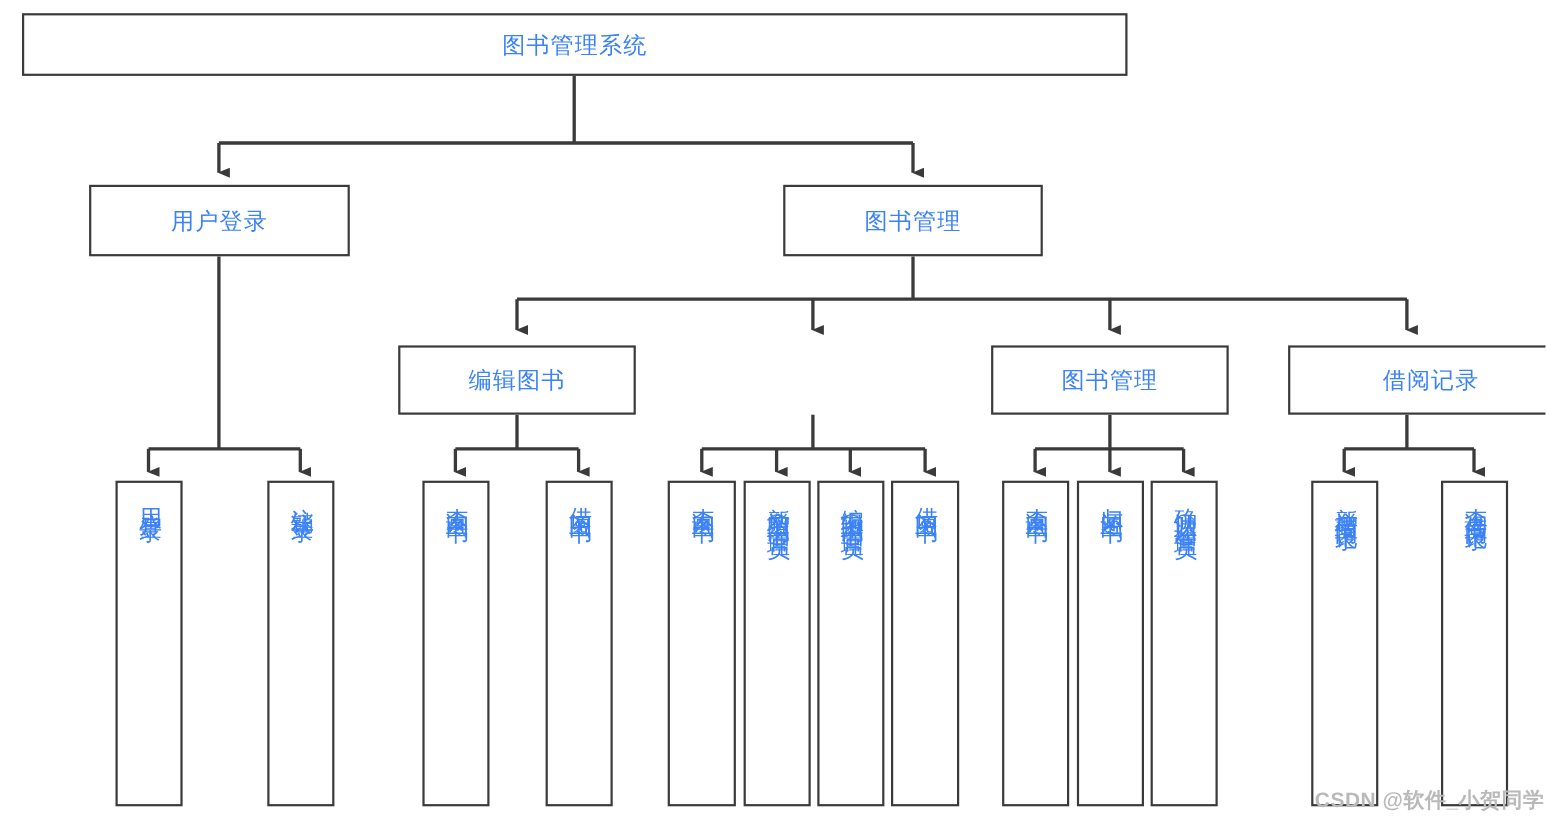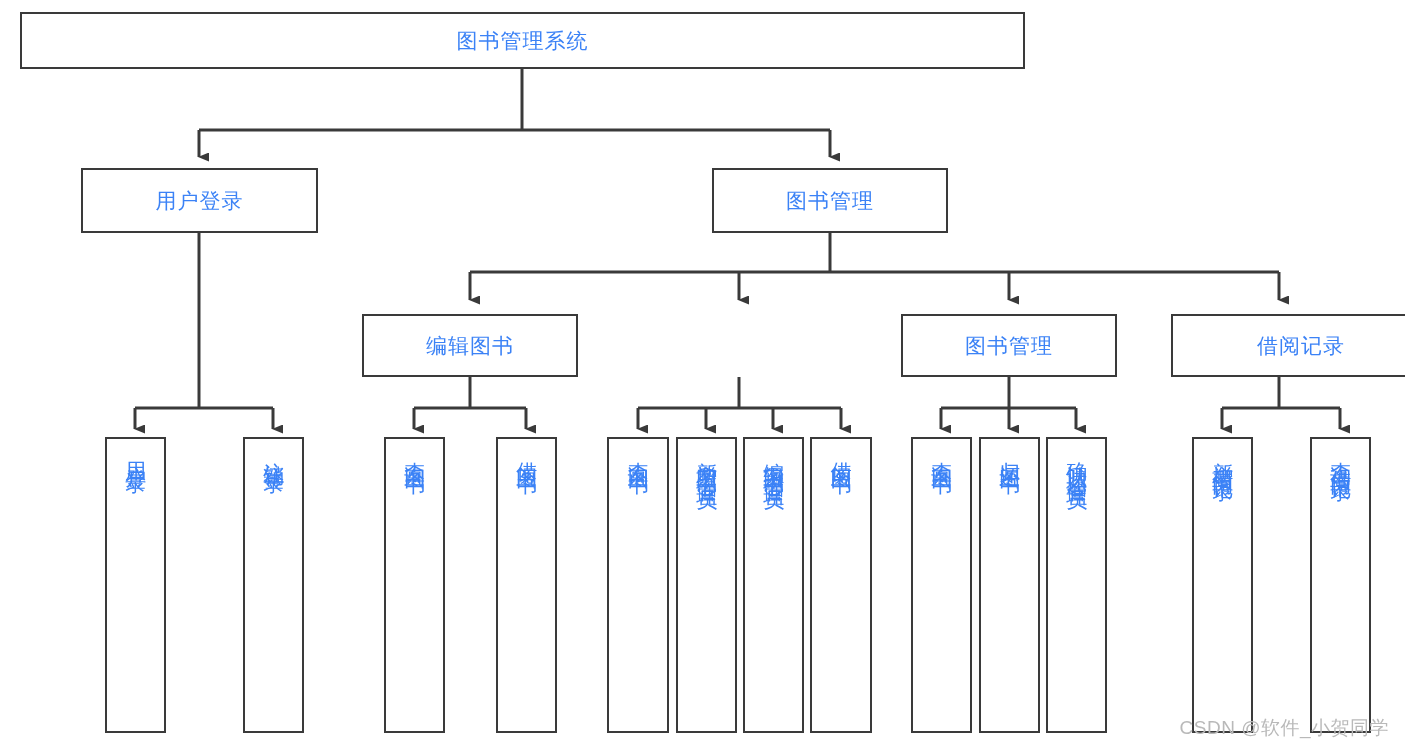--- a/index.html
+++ b/index.html
@@ -8,22 +8,22 @@
   #stage{position:relative;width:1405px;height:747px;background:#fff;}
   #wires{position:absolute;left:0;top:0;width:1405px;height:747px;}
   .node{position:absolute;box-sizing:border-box;background:#ffffff;
         border:2.5px solid #3a3a3a;display:flex;align-items:center;
         justify-content:center;color:#3b82f6;}
   .node.h{font-size:21px;letter-spacing:1px;}
   .node.v{font-size:21px;letter-spacing:2px;padding-top:6px;
           align-items:flex-start;}
   .vtext{writing-mode:vertical-rl;text-orientation:upright;
          line-height:1.08;letter-spacing:4px;white-space:nowrap;}
-  #watermark{position:absolute;right:16px;bottom:6px;font-size:19px;
-             color:#b9b9b9;letter-spacing:.5px;white-space:nowrap;}
+  #watermark{position:absolute;right:1px;bottom:6px;font-size:19px;
+             color:#b9b9b9;letter-spacing:.5px;white-space:nowrap;font-weight:bold;}
 </style>
 </head>
 <body>
 
 <div id="stage">
 
   <svg id="wires" viewBox="0 0 1405 747" xmlns="http://www.w3.org/2000/svg">
     <defs>
       <marker id="ah" markerWidth="9" markerHeight="11" refX="4.5" refY="10" orient="auto" markerUnits="userSpaceOnUse">
         <path d="M0,0 L9,0 L4.5,11 Z" fill="#3a3a3a"></path>

